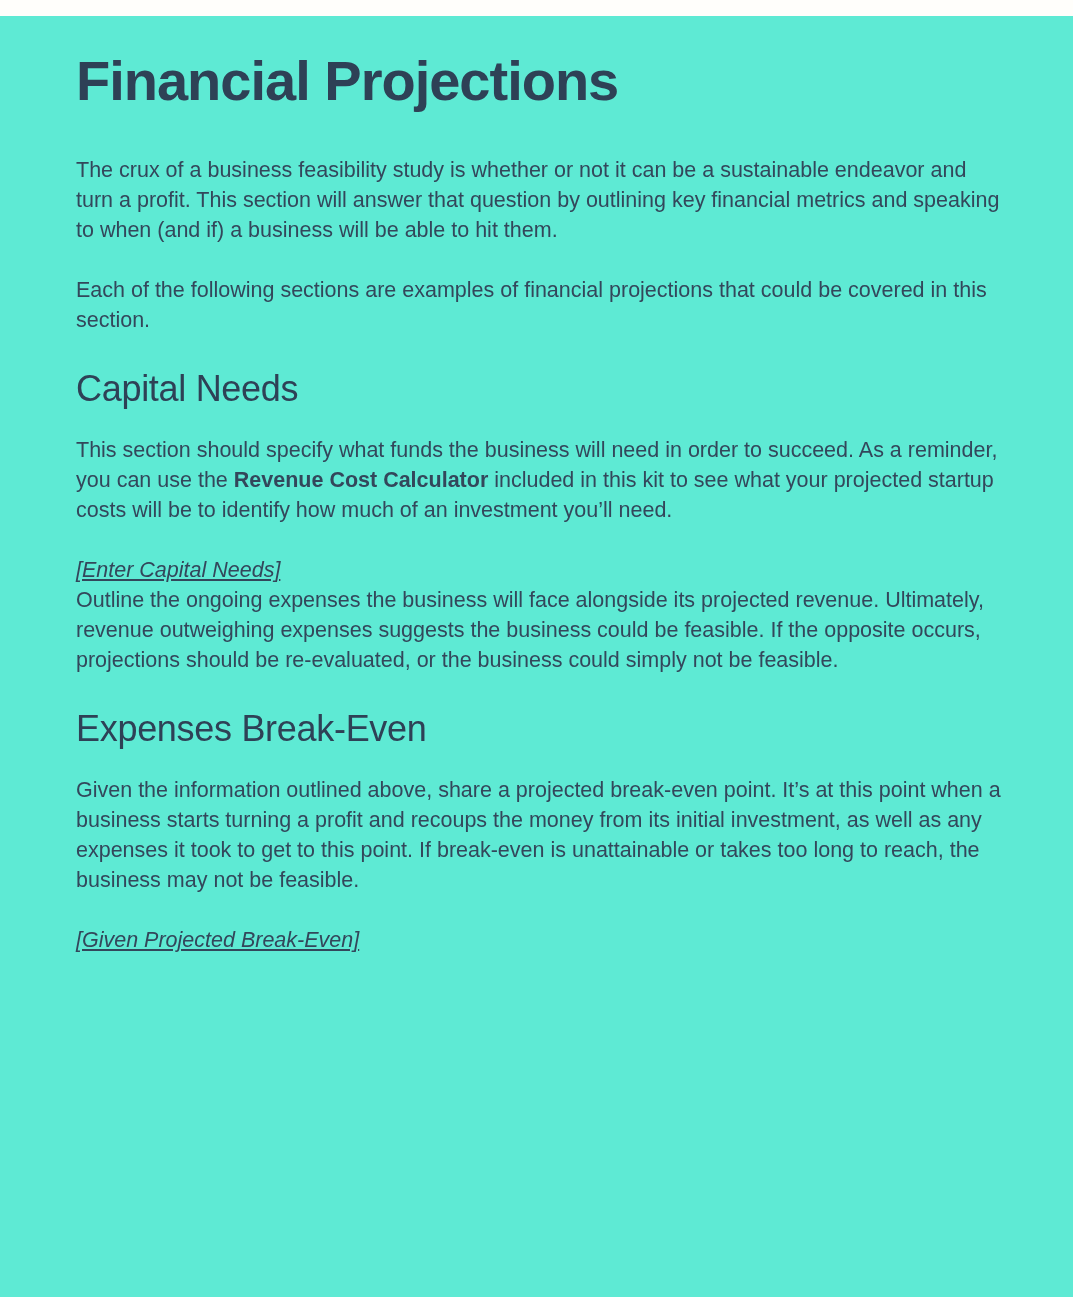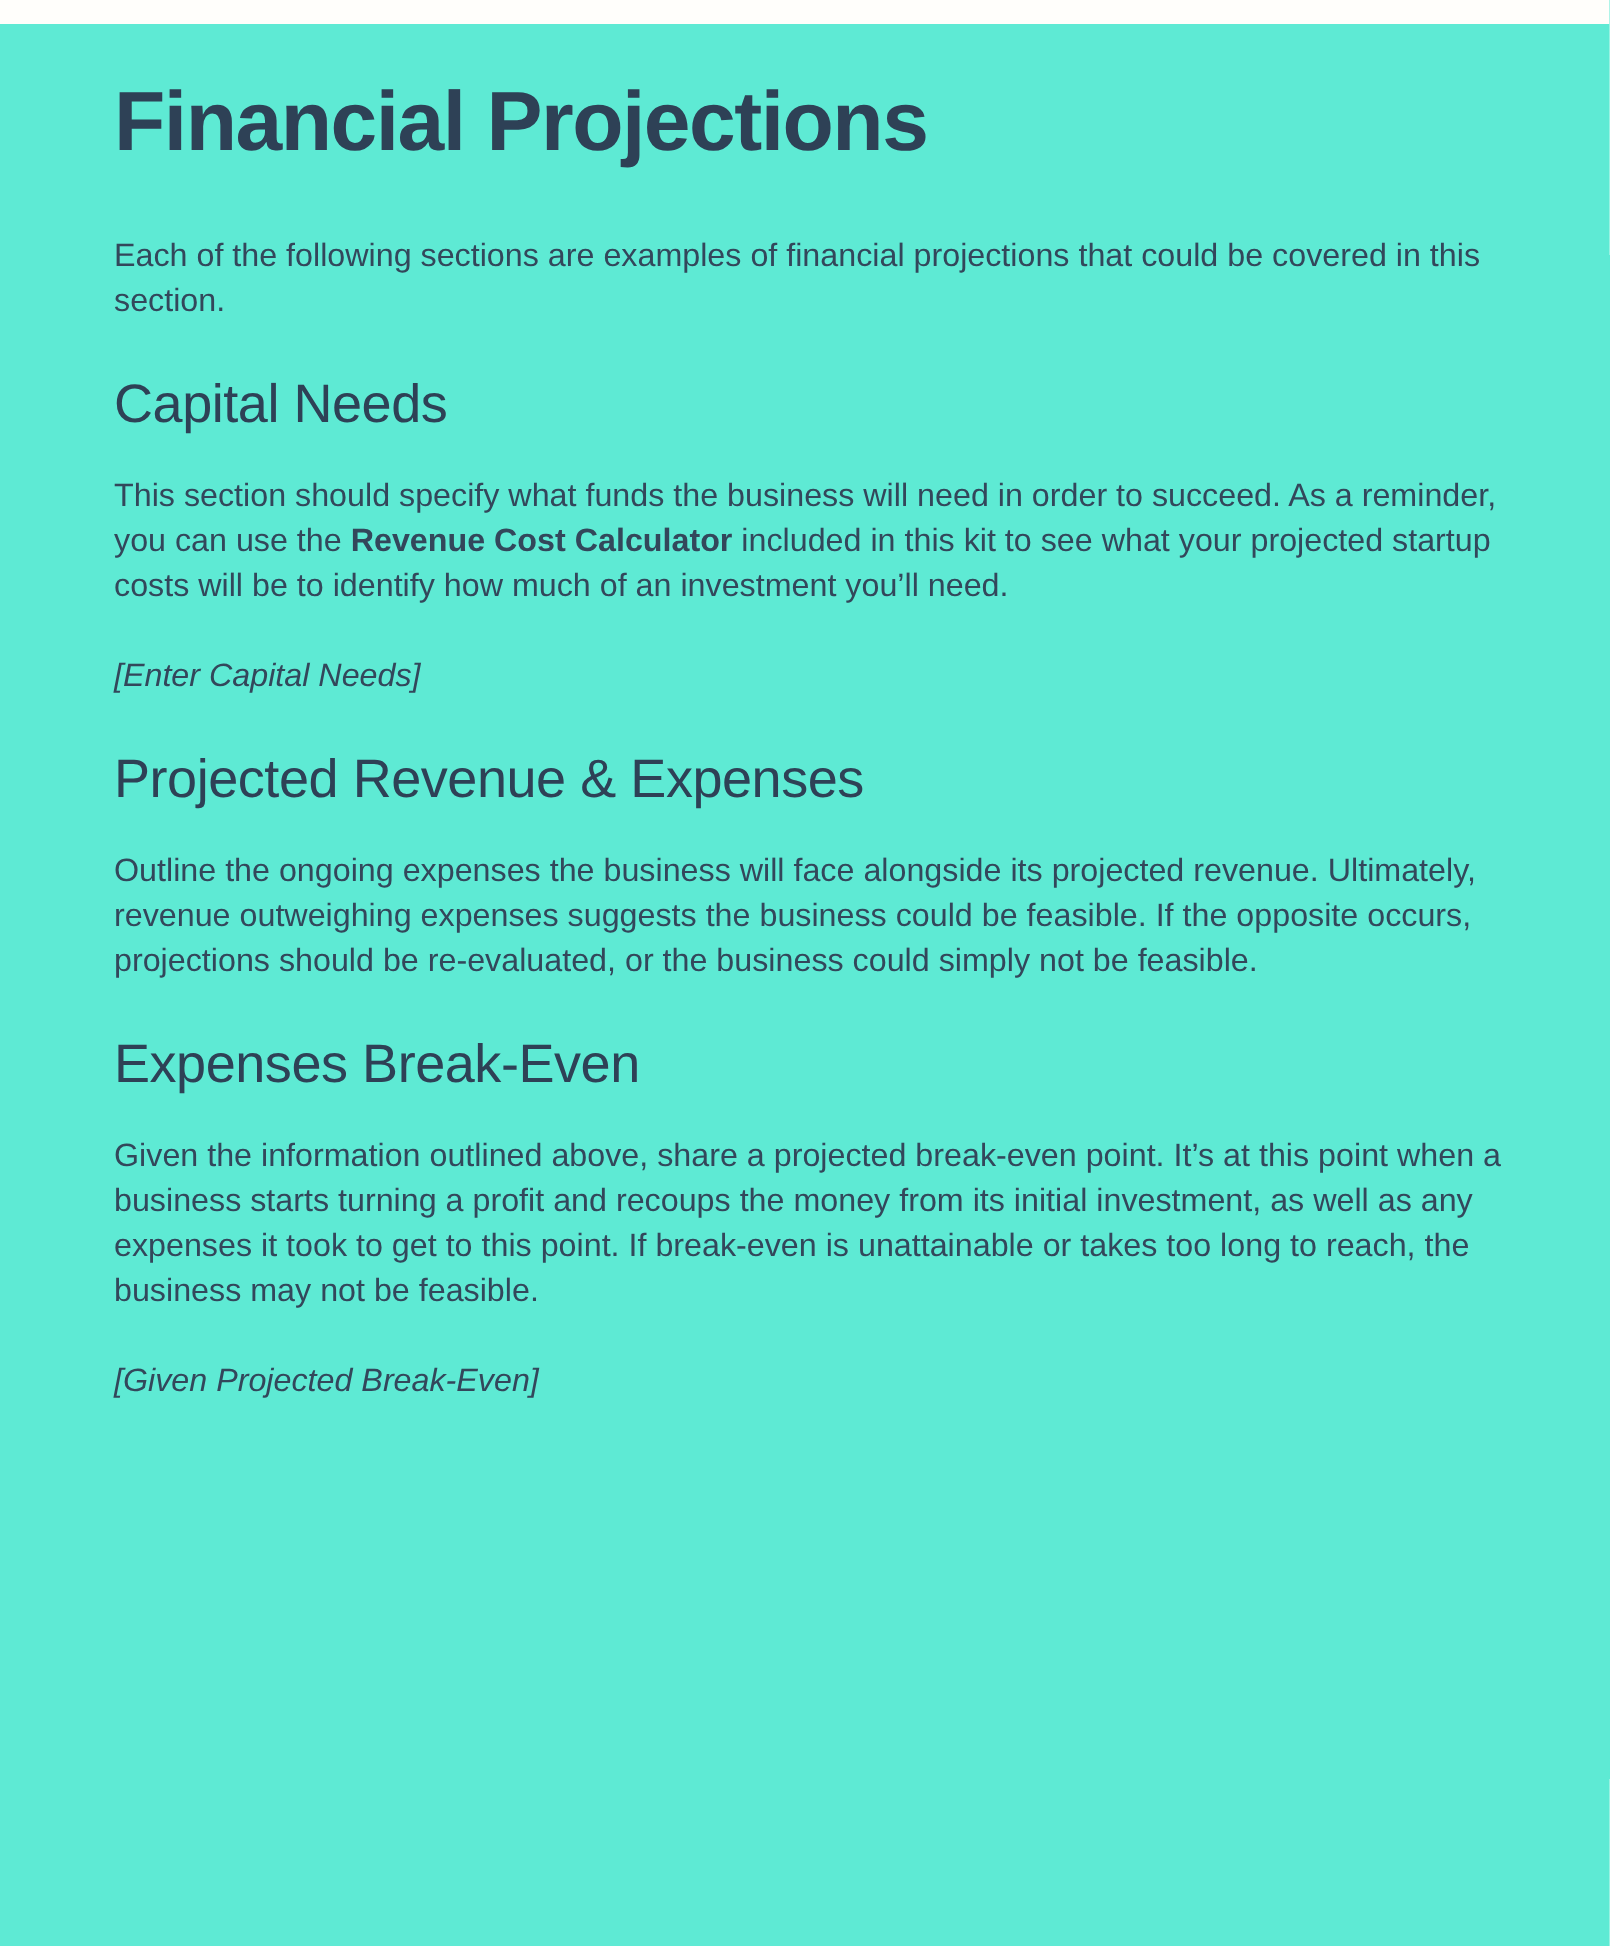--- a/index.html
+++ b/index.html
@@ -39,41 +39,42 @@
     max-width: 940px;
   }
   p.body strong { font-weight: 700; }
   p.placeholder {
     font-size: 21.5px;
     line-height: 30px;
     font-style: italic;
     margin: 0 0 0 0;
     max-width: 940px;
     cursor: text;
+    text-decoration: underline;
   }
   section { margin: 0; }
 </style>
 </head>
 <body>
 
 <div class="page">
 
   <h1>Financial Projections</h1>
 
+  <p class="body">The crux of a business feasibility study is whether or not it can be a sustainable endeavor and turn a profit. This section will answer that question by outlining key financial metrics and speaking to when (and if) a business will be able to hit them.</p>
 
   <p class="body">Each of the following sections are examples of financial projections that could be covered in this section.</p>
 
   <section>
     <h2>Capital Needs</h2>
     <p class="body"><span>This section should specify what funds the business will need in order to succeed. As a reminder, you can use the </span><strong>Revenue Cost Calculator</strong><span> included in this kit to see what your projected startup costs will be to identify how much of an investment you’ll need.</span></p>
     <p class="placeholder">[Enter Capital Needs]</p>
   </section>
 
   <section>
-    <h2>Projected Revenue &amp; Expenses</h2>
     <p class="body">Outline the ongoing expenses the business will face alongside its projected revenue. Ultimately, revenue outweighing expenses suggests the business could be feasible. If the opposite occurs, projections should be re-evaluated, or the business could simply not be feasible.</p>
   </section>
 
   <section>
     <h2>Expenses Break-Even</h2>
     <p class="body">Given the information outlined above, share a projected break-even point. It’s at this point when a business starts turning a profit and recoups the money from its initial investment, as well as any expenses it took to get to this point. If break-even is unattainable or takes too long to reach, the business may not be feasible.</p>
     <p class="placeholder">[Given Projected Break-Even]</p>
   </section>
 
 </div>

